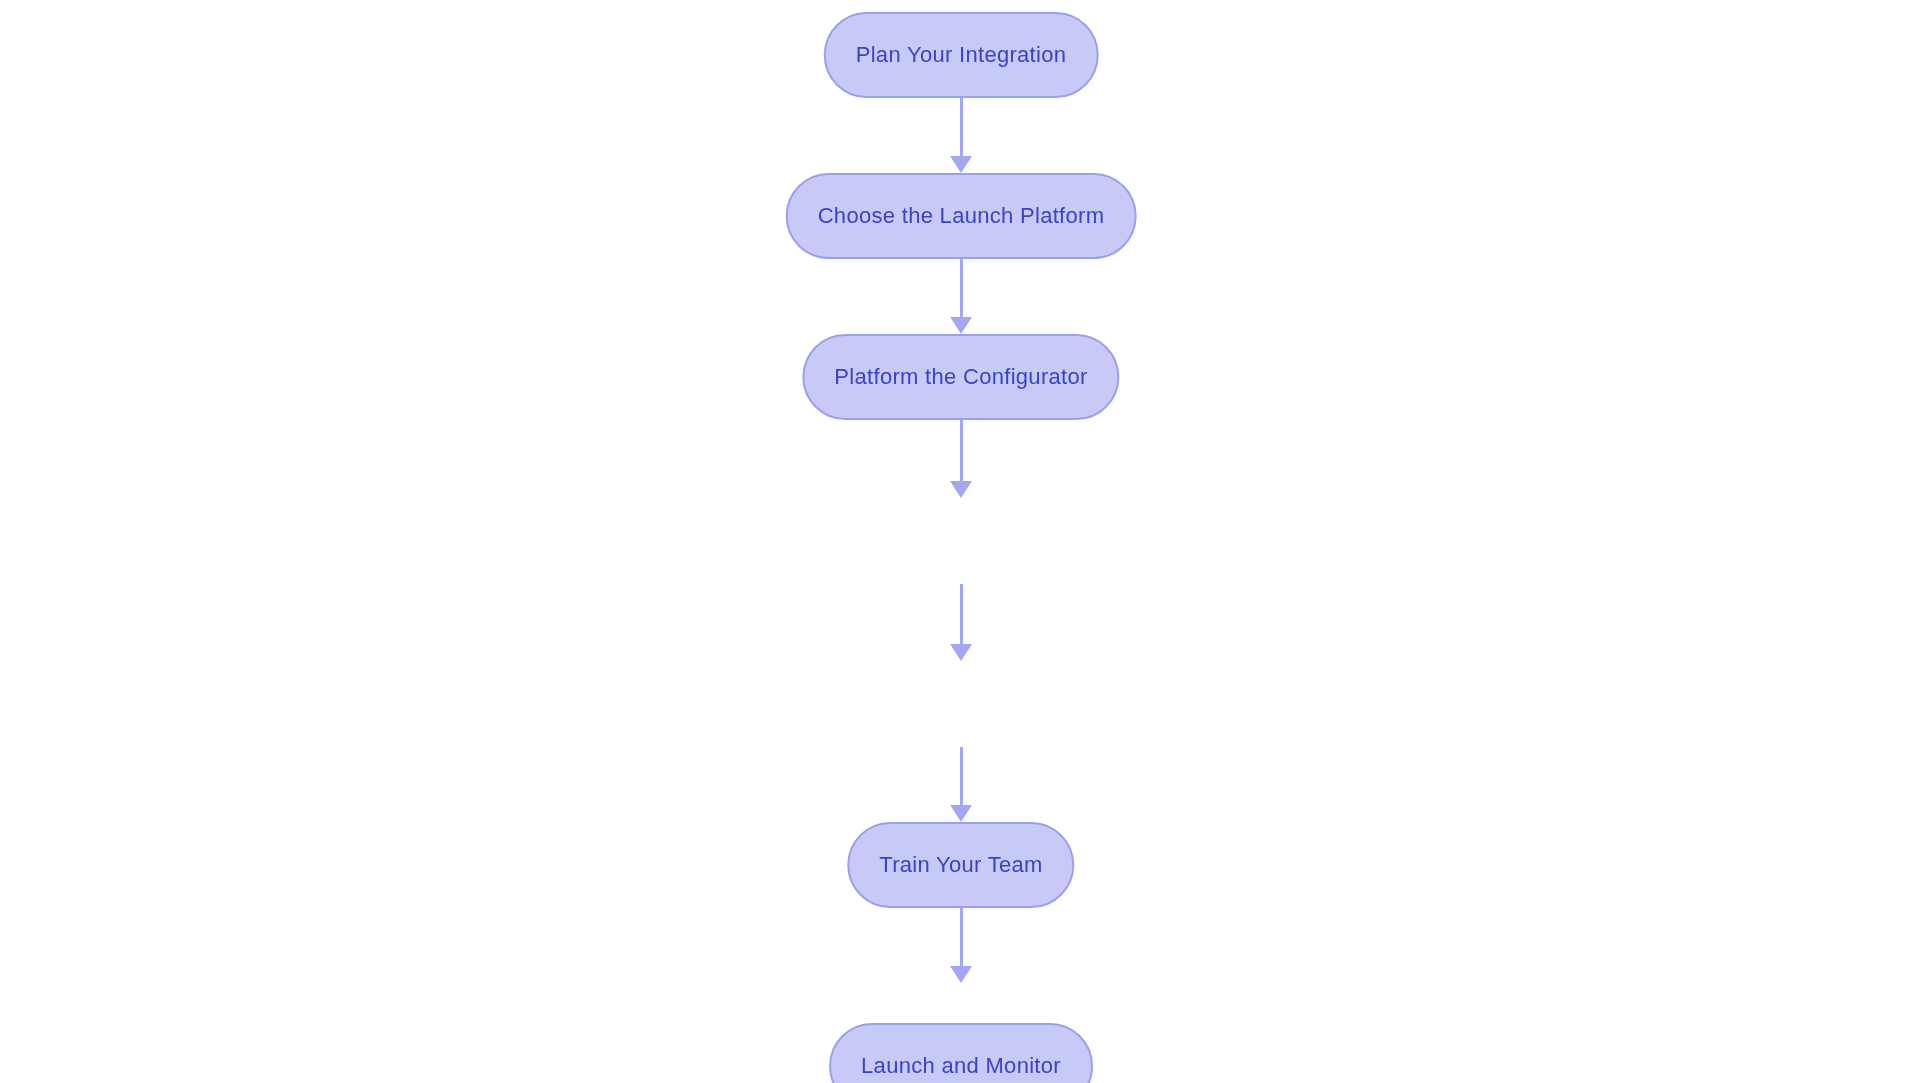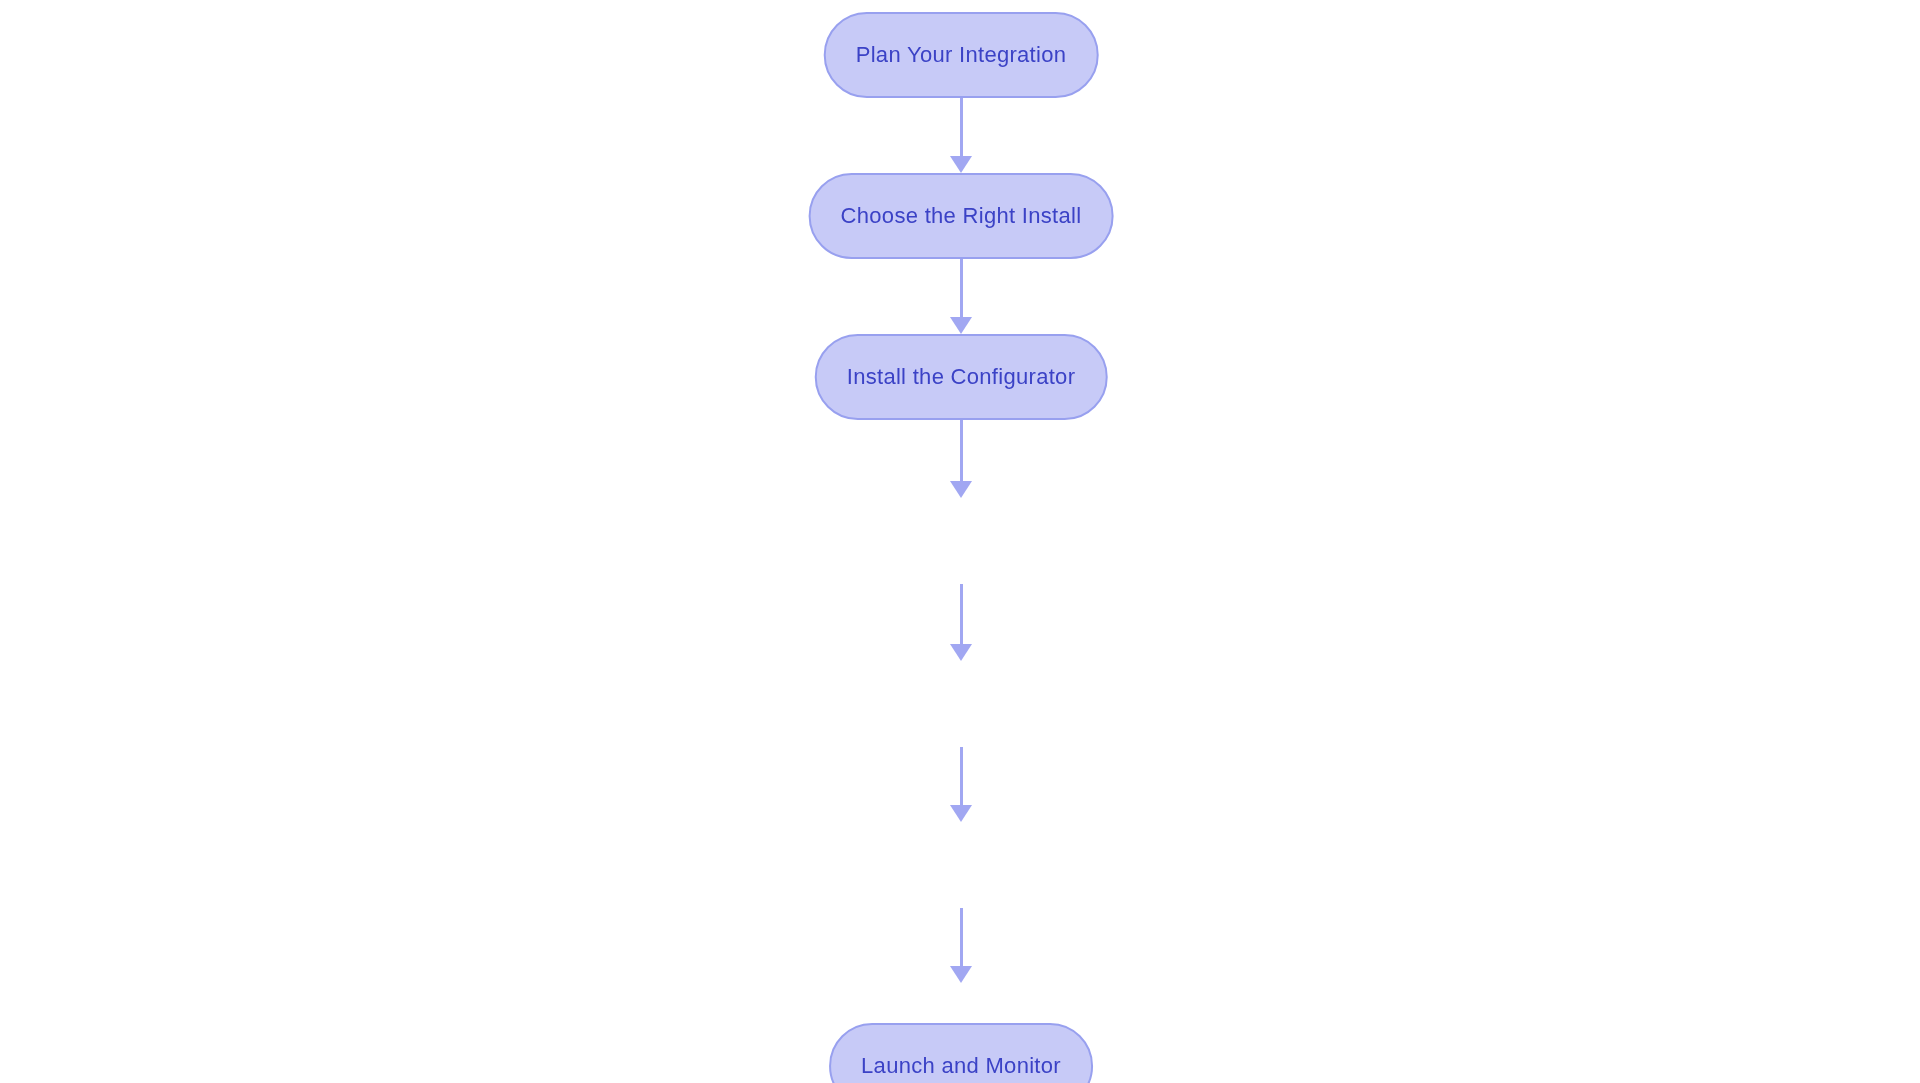--- a/index.html
+++ b/index.html
@@ -60,24 +60,27 @@
   }
 </style>
 </head>
 <body>
 
 <div class="page">
     <div class="node" style="top: 12px;">
     <span class="node-label">Plan Your Integration</span>
   </div>
     <div class="node" style="top: 173px;">
-    <span class="node-label">Choose the Right Install</span>
+    <span class="node-label">Choose the Launch Platform</span>
   </div>
     <div class="node" style="top: 334px;">
-    <span class="node-label">Install the Configurator</span>
+    <span class="node-label">Platform the Configurator</span>
+  </div>
+    <div class="node" style="top: 822px;">
+    <span class="node-label">Train Your Team</span>
   </div>
     <div class="node" style="top: 983px; margin-top: 40px;">
     <span class="node-label">Launch and Monitor</span>
   </div>
     <div class="arrow" style="top: 98px; height: 75px;">
     <div class="arrow-line" style="height: 58px;"></div>
     <div class="arrow-head"></div>
   </div>
     <div class="arrow" style="top: 259px; height: 75px;">
     <div class="arrow-line" style="height: 58px;"></div>

